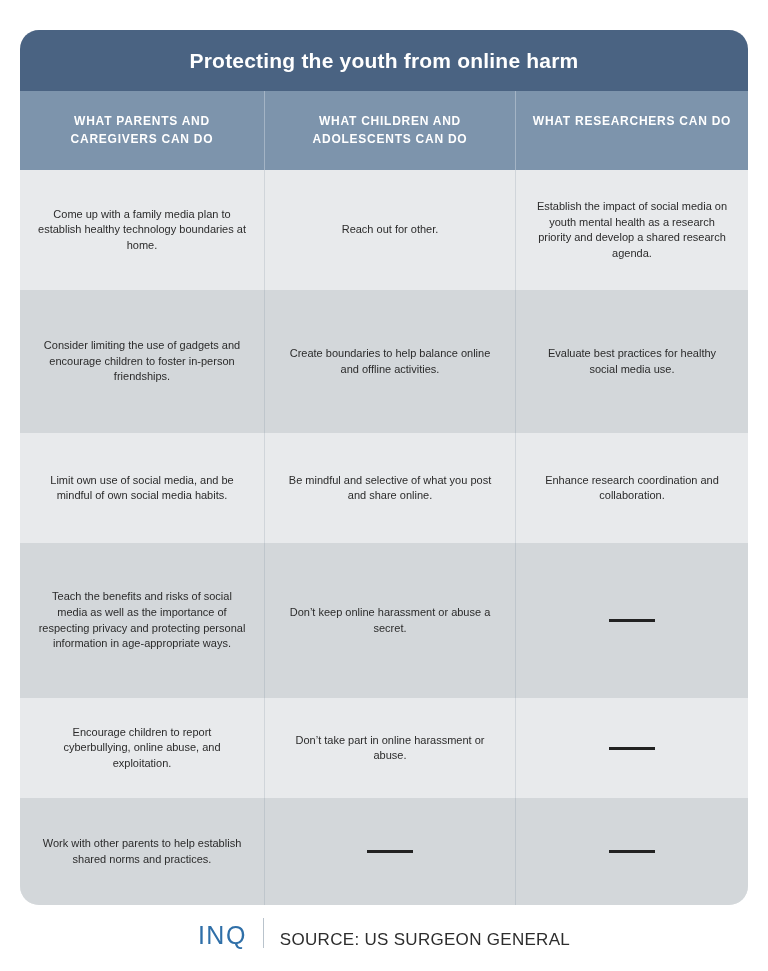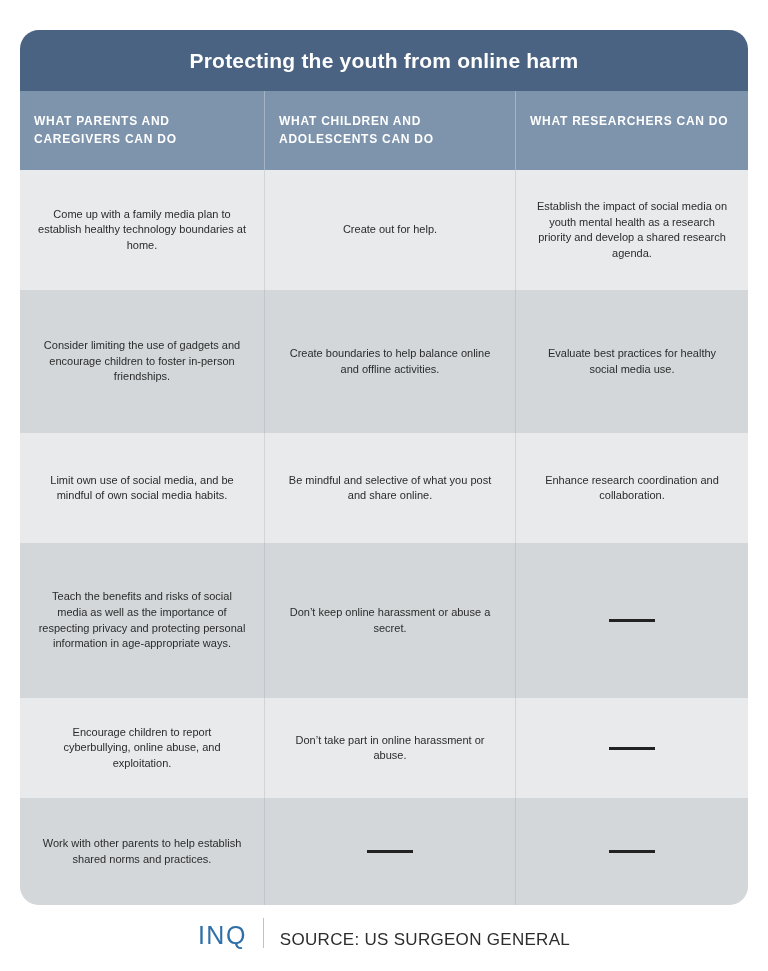--- a/index.html
+++ b/index.html
@@ -46,21 +46,21 @@
     display: flex;
     background: #7d94ac;
   }
 
   .header-cell {
     flex: 0 0 auto;
     color: #ffffff;
     font-size: 12px;
     font-weight: bold;
     letter-spacing: 0.75px;
-    text-align: left;
+    text-align: center;
     line-height: 1.5;
     padding: 21px 14px 22px;
     text-transform: uppercase;
   }
 
   .col-1 { width: 245px; }
   .col-2 { width: 251px; }
   .col-3 { width: 232px; }
 
   .header-row .col-1,
@@ -156,21 +156,21 @@
     <div class="title-bar">Protecting the youth from online harm</div>
 
     <div class="header-row">
       <div class="header-cell col-1">WHAT PARENTS AND CAREGIVERS CAN DO</div>
       <div class="header-cell col-2">WHAT CHILDREN AND ADOLESCENTS CAN DO</div>
       <div class="header-cell col-3">WHAT RESEARCHERS CAN DO</div>
     </div>
 
     <div class="body-row shade-light h-r1">
       <div class="body-cell col-1">Come up with a family media plan to establish healthy technology boundaries at home.</div>
-      <div class="body-cell col-2">Create out for help.</div>
+      <div class="body-cell col-2">Reach out for other.</div>
       <div class="body-cell col-3">Establish the impact of social media on youth mental health as a research priority and develop a shared research agenda.</div>
     </div>
 
     <div class="body-row shade-dark h-r2">
       <div class="body-cell col-1">Consider limiting the use of gadgets and encourage children to foster in-person friendships.</div>
       <div class="body-cell col-2">Create boundaries to help balance online and offline activities.</div>
       <div class="body-cell col-3">Evaluate best practices for healthy social media use.</div>
     </div>
 
     <div class="body-row shade-light h-r3">

